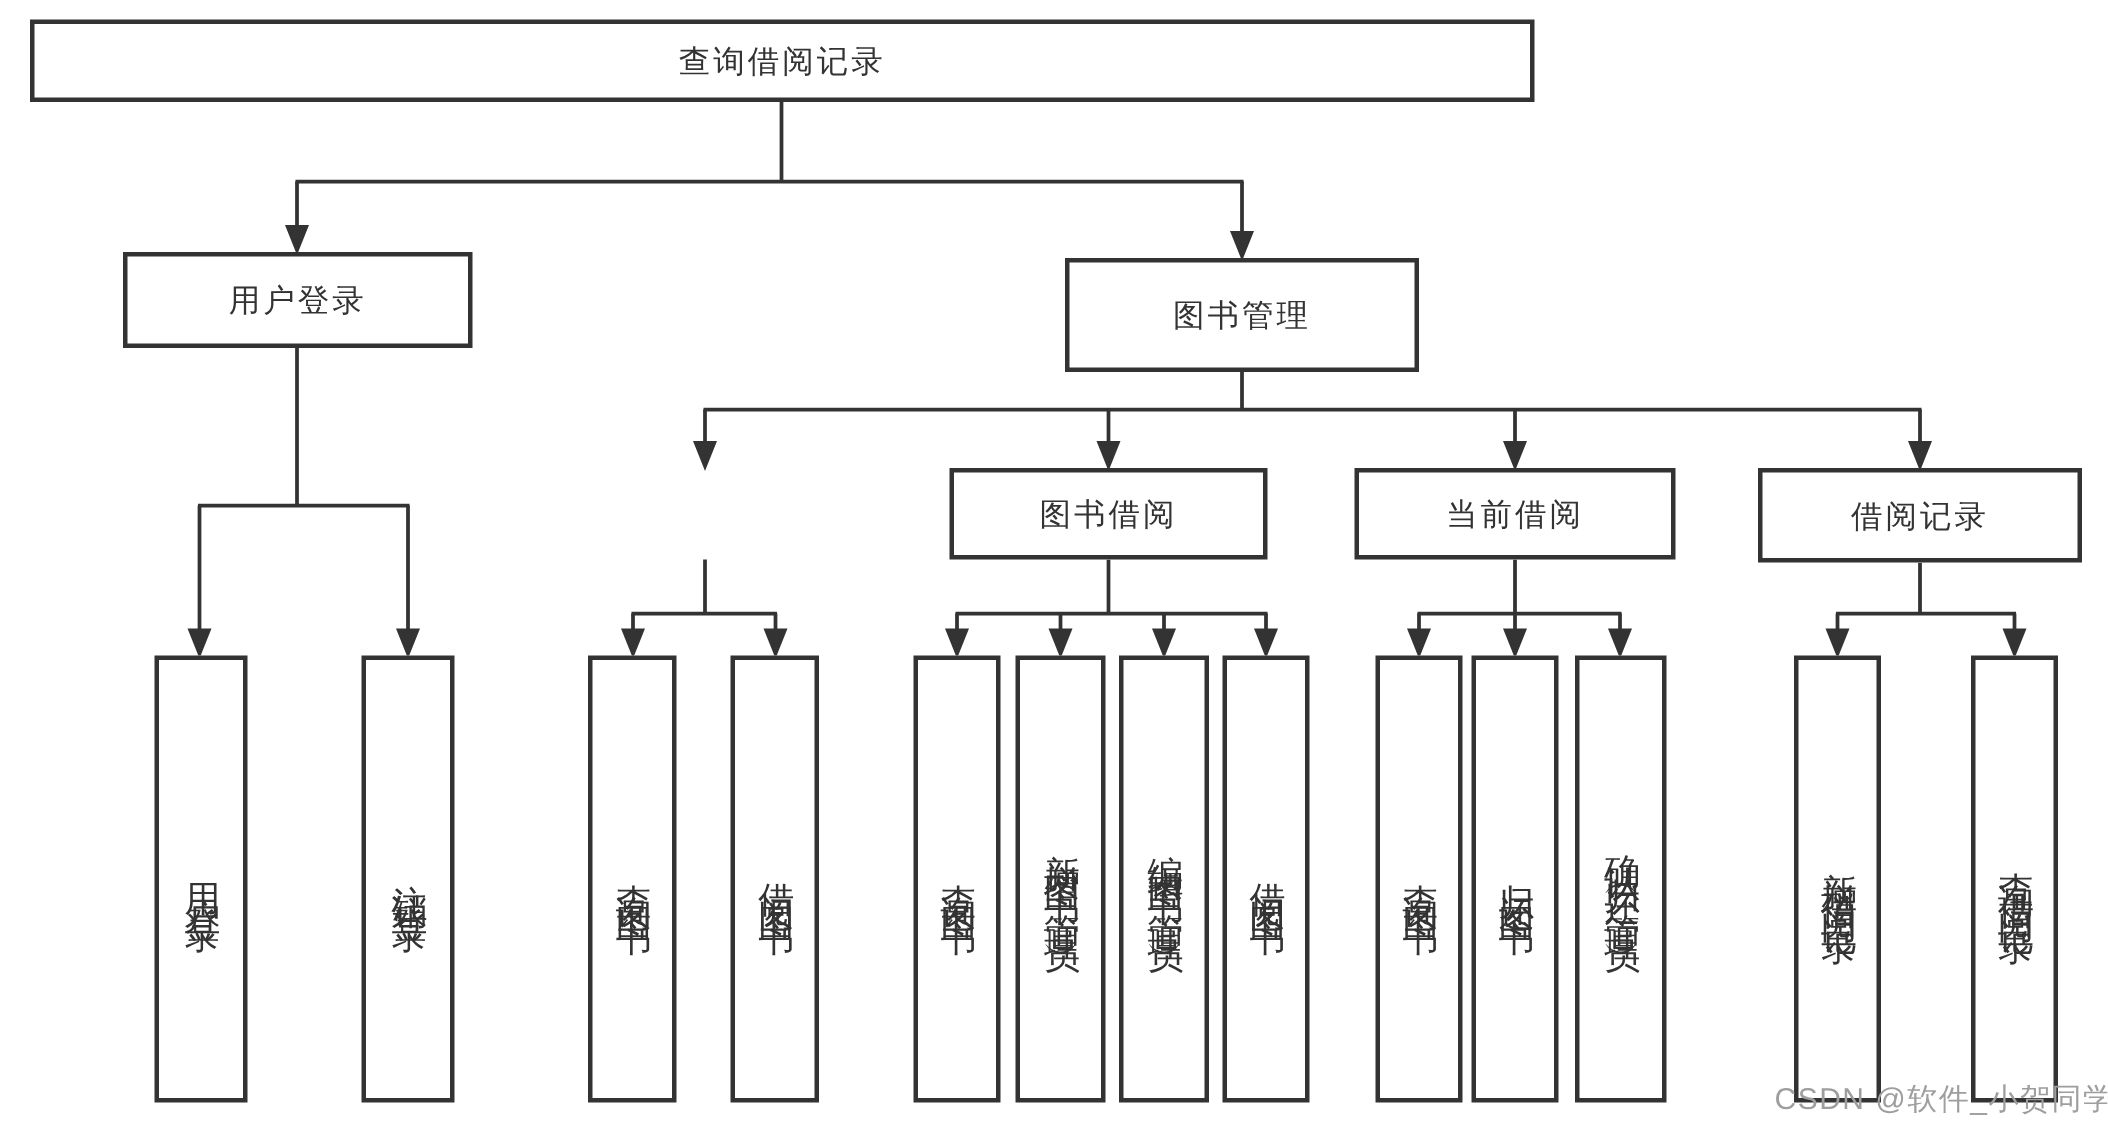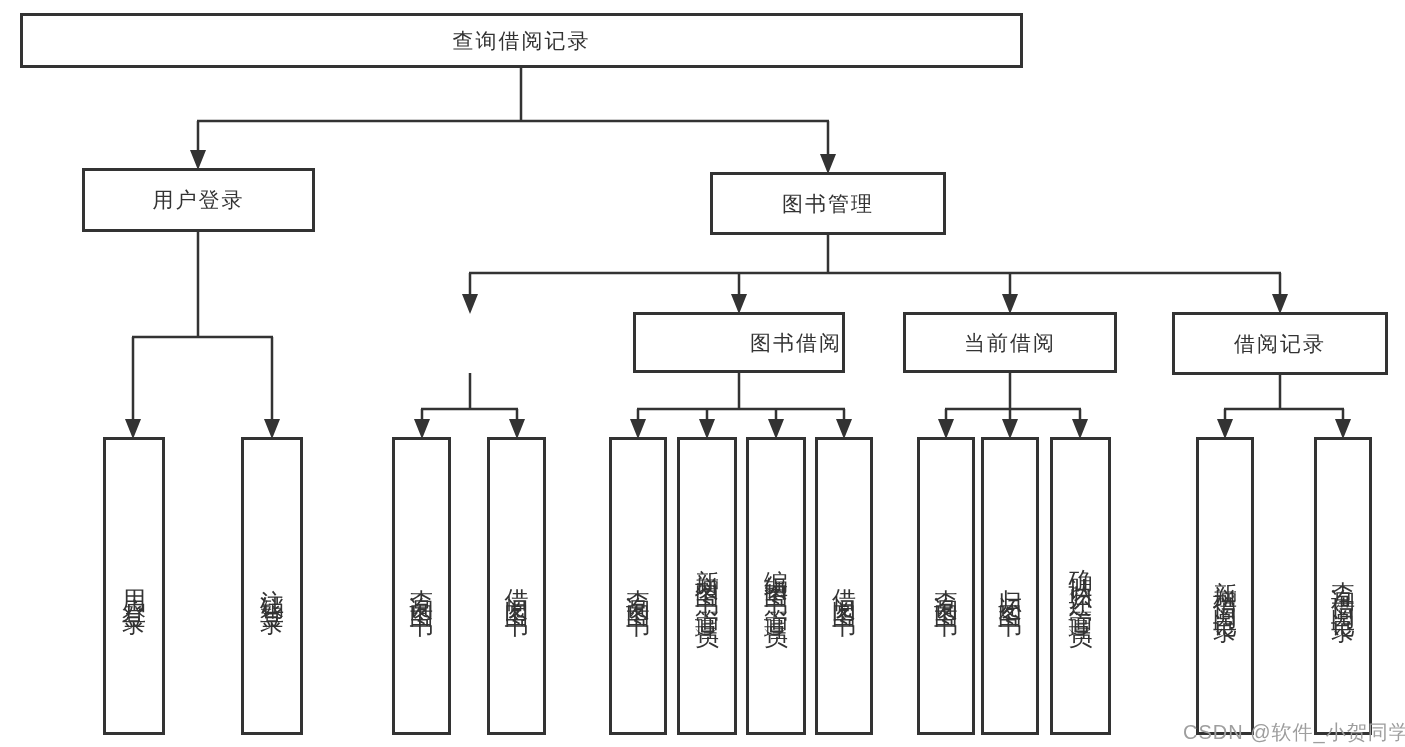--- a/index.html
+++ b/index.html
@@ -33,24 +33,24 @@
     writing-mode: vertical-rl;
     text-orientation: mixed;
     font-size: 24px;
     letter-spacing: 8px;
     line-height: 1;
   }
   
   .n-root    { left: 20px;  top: 13px;  width: 1003px; height: 55px; }
   
   .n-userlogin { left: 82px;  top: 168px; width: 233px; height: 64px; }
-  .n-bookmgmt  { left: 710px; top: 172px; width: 236px; height: 63px; }
+  .n-bookmgmt  { left: 710px; top: 172px; width: 236px; height: 76px; }
   
   .n-l3-1 { left: 363px;  top: 312px; width: 215px; height: 61px; }
-  .n-l3-2 { left: 633px;  top: 312px; width: 212px; height: 61px; justify-content: flex-end; }
+  .n-l3-2 { left: 633px;  top: 312px; width: 212px; height: 61px; }
   .n-l3-3 { left: 903px;  top: 312px; width: 214px; height: 61px; text-align: center; }
   .n-l3-4 { left: 1172px; top: 312px; width: 216px; height: 63px; }
   
   .leaf { top: 437px; height: 298px; }
   .lf1  { left: 103px;  width: 62px; }
   .lf2  { left: 241px;  width: 62px; }
   .lf3  { left: 392px;  width: 59px; }
   .lf4  { left: 487px;  width: 59px; }
   .lf5  { left: 609px;  width: 58px; }
   .lf6  { left: 677px;  width: 60px; }

